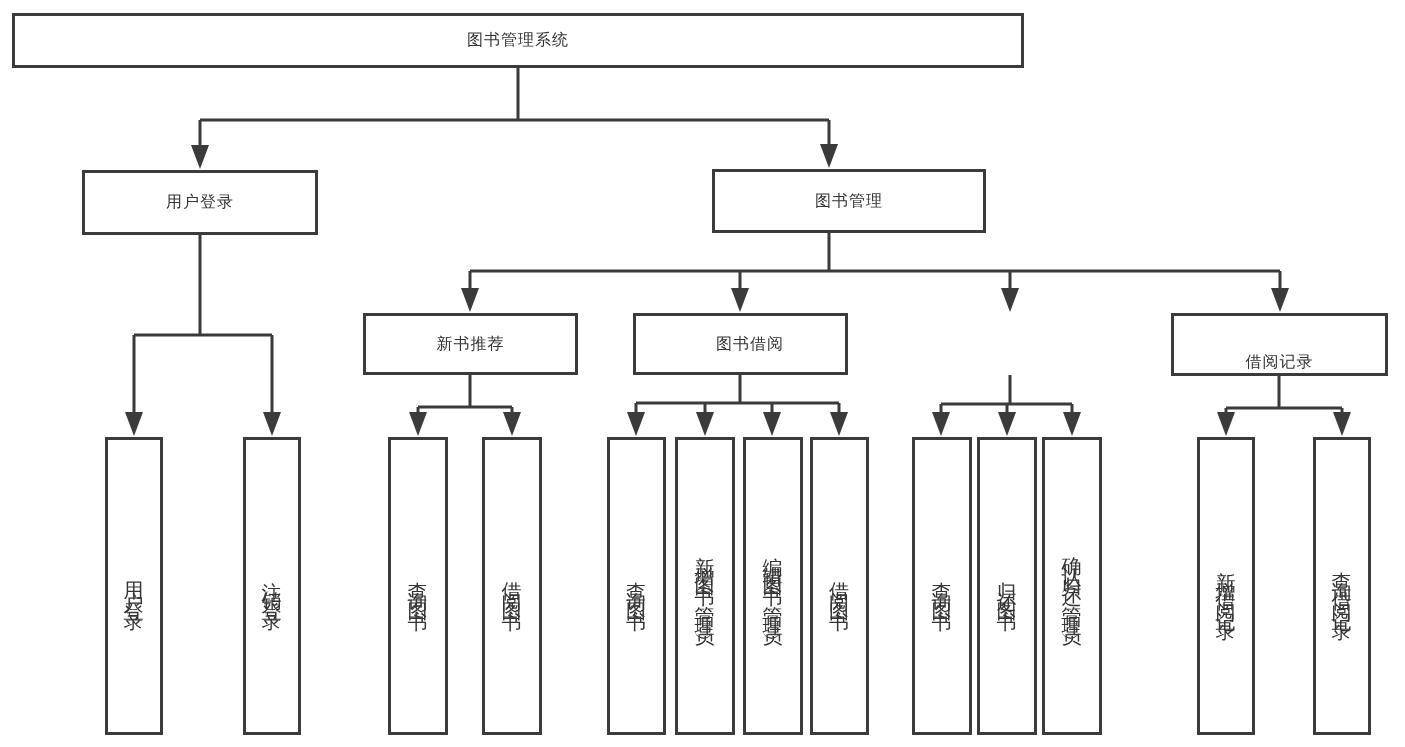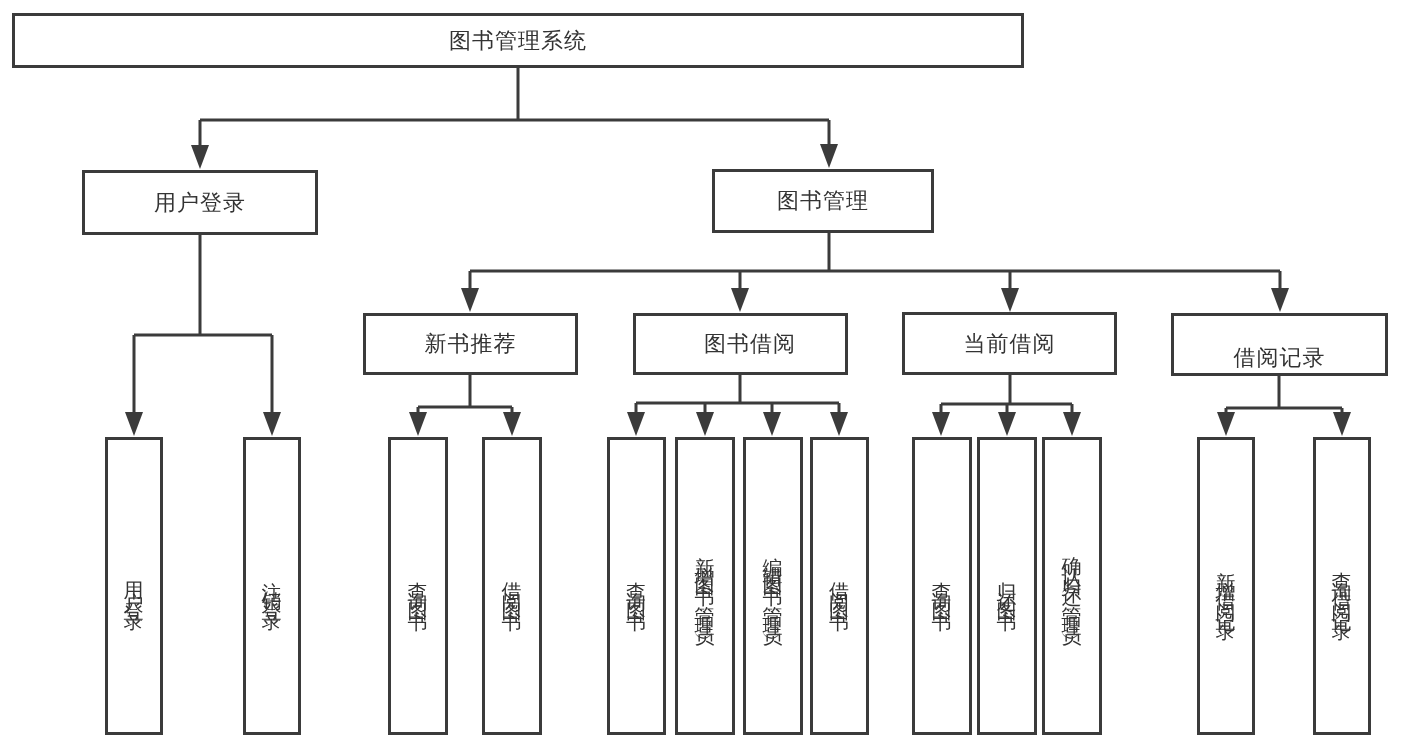--- a/index.html
+++ b/index.html
@@ -17,21 +17,21 @@
     font-family:"Liberation Sans","DejaVu Sans",sans-serif;
   }
   #wires{position:absolute;left:0;top:0;width:1405px;height:747px;}
   .box{
     position:absolute;
     box-sizing:border-box;
     background:#fff;
     border:3px solid var(--line);
     display:flex;align-items:center;justify-content:center;
     color:var(--text);
-    font-size:22px;
+    font-size:16px;
     letter-spacing:1px;
     white-space:nowrap;
     z-index:2;
     font-family:Liberation Serif, serif;
   }
   .leaf{
     position:absolute;
     box-sizing:border-box;
     background:#fff;
     border:3px solid var(--line);
@@ -100,32 +100,29 @@
     <polygon class="head" points="1333,412 1351,412 1342,436"></polygon>
   </svg>
 
   <div class="box" style="left:12px;top:13px;width:1012px;height:55px;">
     <span>图书管理系统</span>
   </div>
 
   <div class="box" style="left:82px;top:170px;width:236px;height:65px;">
     <span>用户登录</span>
   </div>
-  <div class="box" style="left:712px;top:169px;width:222px;height:64px;">
+  <div class="box" style="left:712px;top:169px;width:274px;height:64px;">
     <span>图书管理</span>
   </div>
 
   <div class="box" style="left:363px;top:313px;width:215px;height:62px;">
     <span>新书推荐</span>
   </div>
   <div class="box" style="left:633px;top:313px;width:215px;height:62px;padding-left:19px;">
     <span>图书借阅</span>
-  </div>
-  <div class="box" style="left:902px;top:312px;width:215px;height:63px;">
-    <span>当前借阅</span>
   </div>
   <div class="box" style="left:1171px;top:313px;width:217px;height:63px;align-items:flex-end;">
     <span>借阅记录</span>
   </div>
 
   <div class="leaf" style="left:105px;top:437px;width:58px;height:298px;">
     <span class="vtxt">用户登录</span>
   </div>
   <div class="leaf" style="left:243px;top:437px;width:58px;height:298px;">
     <span class="vtxt">注销登录</span>

